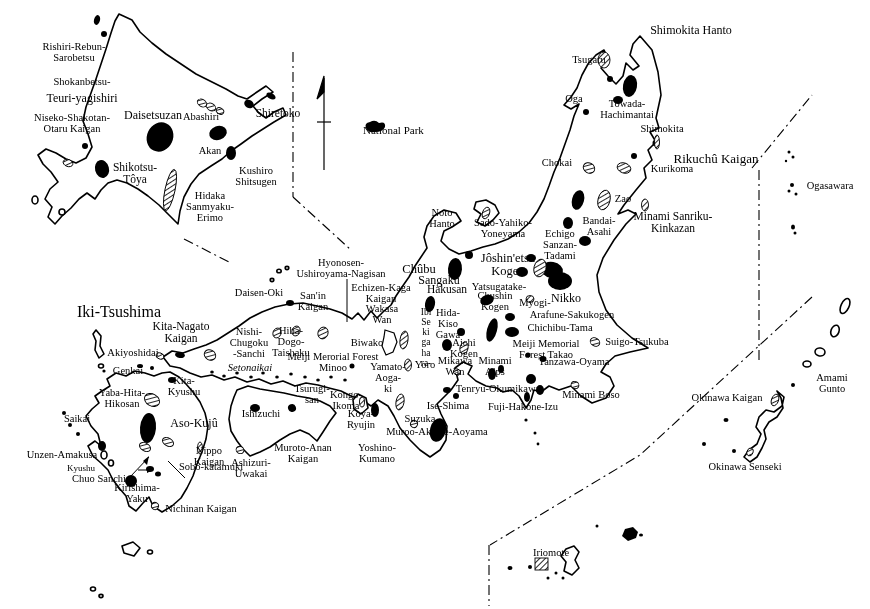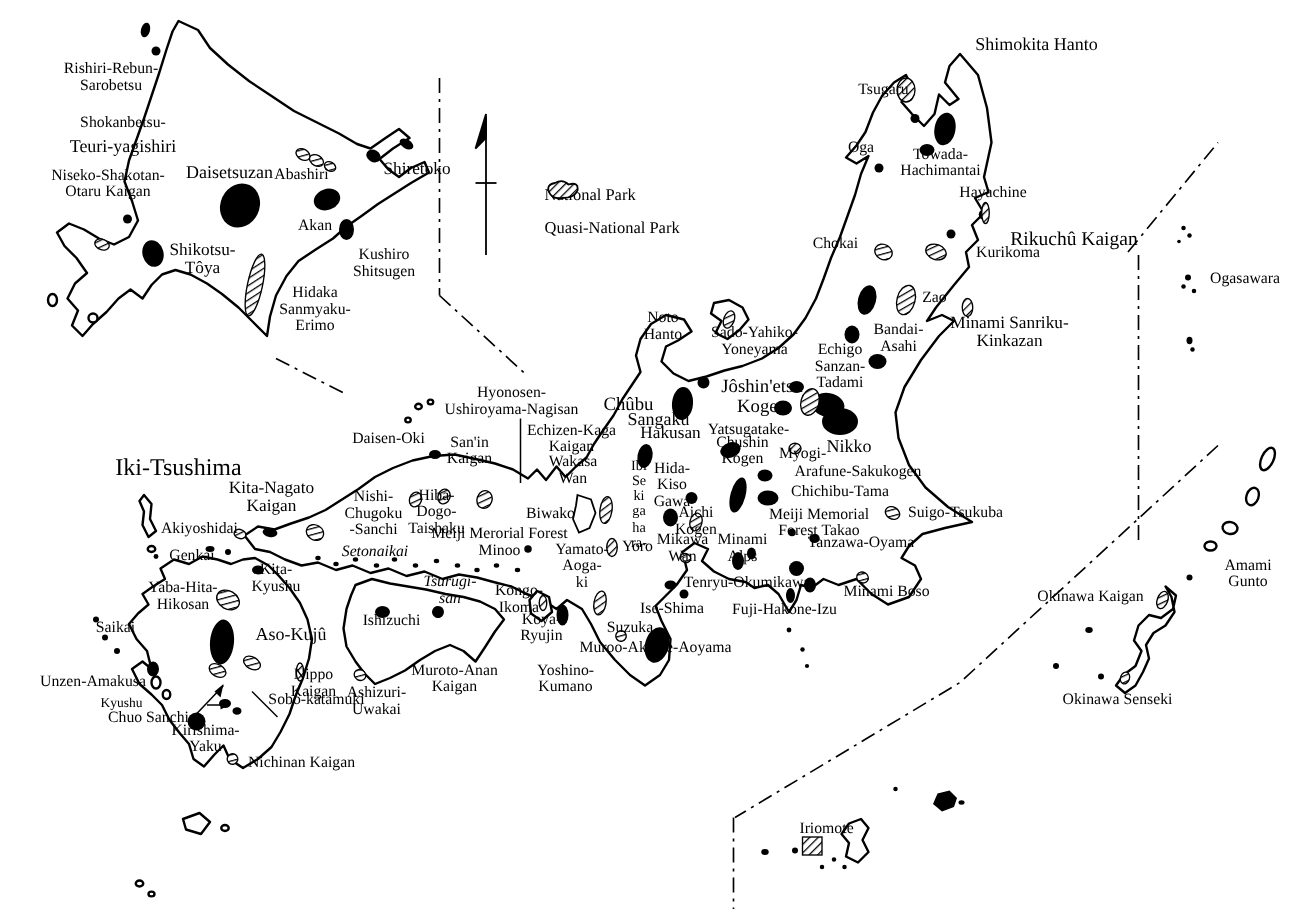--- a/index.html
+++ b/index.html
@@ -256,32 +256,20 @@
     </g>
   </svg>
 
   <div class="legend">
     <div class="legend-row">
       <svg class="legend-swatch" viewBox="0 0 26 16">
         <path d="M3,9 Q1,4 7,3 Q12,0 16,4 Q23,2 22,8 Q20,13 12,13 Q5,14 3,9 Z" fill="#000"></path>
       </svg>
       <span class="legend-label">National Park</span>
     </div>
-    <div class="legend-row">
-      <svg class="legend-swatch" viewBox="0 0 26 16">
-        <defs>
-          <pattern id="hatch2" width="4" height="4" patternUnits="userSpaceOnUse" patternTransform="rotate(45)">
-            <rect width="4" height="4" fill="#fff"></rect>
-            <line x1="0" y1="0" x2="0" y2="4" stroke="#000" stroke-width="1.7"></line>
-          </pattern>
-        </defs>
-        <path d="M3,9 Q1,4 7,3 Q12,0 16,4 Q23,2 22,8 Q20,13 12,13 Q5,14 3,9 Z" fill="url(#hatch2)" stroke="#000" stroke-width="1.2"></path>
-      </svg>
-      <span class="legend-label">Quasi-National Park</span>
-    </div>
   </div>
 
   <div class="labels-layer">
       <div class="map-label" style="left: 74px; top: 52px;">Rishiri-Rebun-
 Sarobetsu</div>
       <div class="map-label" style="left: 82px; top: 82px;">Shokanbetsu-</div>
       <div class="map-label" style="left: 82px; top: 98px; font-size: 12px;">Teuri-yagishiri</div>
       <div class="map-label" style="left: 72px; top: 123px;">Niseko-Shakotan-
 Otaru Kaigan</div>
       <div class="map-label" style="left: 153px; top: 115px; font-size: 12px;">Daisetsuzan</div>
@@ -293,21 +281,21 @@
       <div class="map-label" style="left: 256px; top: 176px;">Kushiro
 Shitsugen</div>
       <div class="map-label" style="left: 210px; top: 207px;">Hidaka
 Sanmyaku-
 Erimo</div>
       <div class="map-label" style="left: 691px; top: 30px; font-size: 12px;">Shimokita Hanto</div>
       <div class="map-label" style="left: 589px; top: 60px;">Tsugaru</div>
       <div class="map-label" style="left: 574px; top: 99px;">Oga</div>
       <div class="map-label" style="left: 627px; top: 109px;">Towada-
 Hachimantai</div>
-      <div class="map-label" style="left: 662px; top: 129px;">Hayachine</div>
+      <div class="map-label" style="left: 662px; top: 129px;">Shimokita</div>
       <div class="map-label" style="left: 557px; top: 163px;">Chokai</div>
       <div class="map-label" style="left: 716px; top: 159px; font-size: 13px;">Rikuchû Kaigan</div>
       <div class="map-label" style="left: 672px; top: 169px;">Kurikoma</div>
       <div class="map-label" style="left: 623px; top: 199px;">Zao</div>
       <div class="map-label" style="left: 673px; top: 222px; font-size: 11.5px;">Minami Sanriku-
 Kinkazan</div>
       <div class="map-label" style="left: 599px; top: 226px;">Bandai-
 Asahi</div>
       <div class="map-label" style="left: 560px; top: 245px;">Echigo
 Sanzan-
@@ -353,21 +341,21 @@
       <div class="map-label" style="left: 498px; top: 389px;">Tenryu-Okumikawa</div>
       <div class="map-label" style="left: 448px; top: 406px;">Ise-Shima</div>
       <div class="map-label" style="left: 420px; top: 419px;">Suzuka</div>
       <div class="map-label" style="left: 437px; top: 432px;">Muroo-Akame-Aoyama</div>
       <div class="map-label" style="left: 377px; top: 453px;">Yoshino-
 Kumano</div>
       <div class="map-label" style="left: 361px; top: 419px;">Koya-
 Ryujin</div>
       <div class="map-label" style="left: 346px; top: 400px;">Kongo-
 Ikoma</div>
-      <div class="map-label" style="left: 300px; top: 394px; font-style: italic;">Tsurugi-
+      <div class="map-label" style="left: 312px; top: 394px;">Tsurugi-
 san</div>
       <div class="map-label" style="left: 261px; top: 414px;">Ishizuchi</div>
       <div class="map-label" style="left: 303px; top: 453px;">Muroto-Anan
 Kaigan</div>
       <div class="map-label" style="left: 251px; top: 468px;">Ashizuri-
 Uwakai</div>
       <div class="map-label italic" style="left: 250px; top: 368px;">Setonaikai</div>
       <div class="map-label" style="left: 333px; top: 362px;">Meiji Merorial Forest
 Minoo</div>
       <div class="map-label" style="left: 388px; top: 378px;">Yamato-

